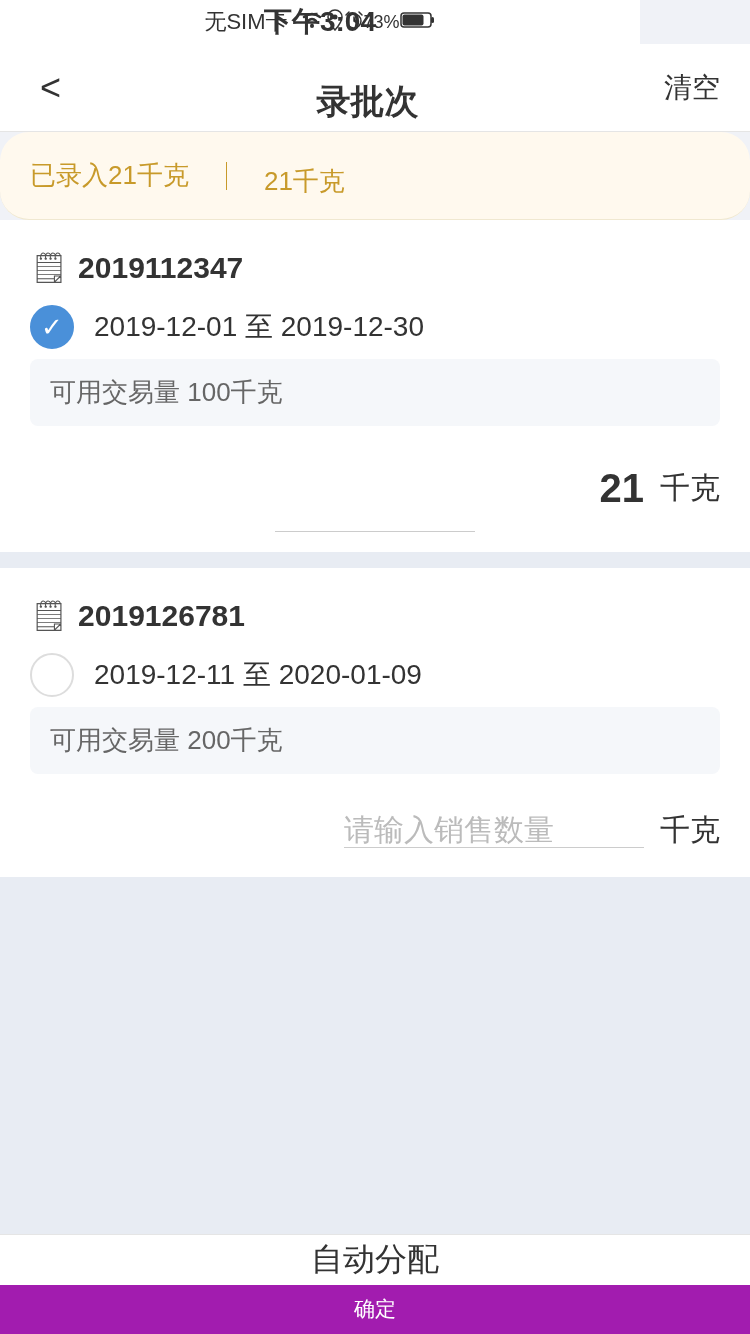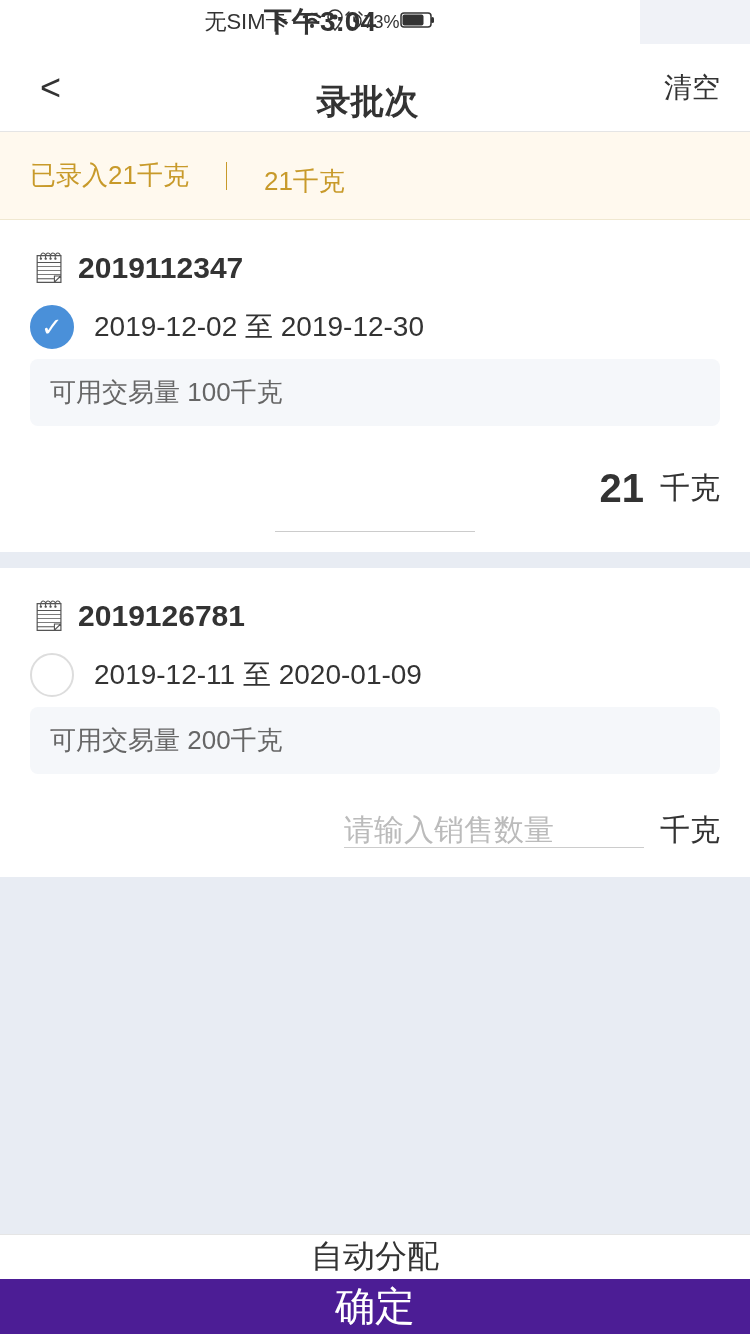--- a/index.html
+++ b/index.html
@@ -75,20 +75,21 @@
     }
 
     
     .summary-bar {
       background: #fff9ee;
       padding: 20px 30px;
       display: flex;
       align-items: center;
       gap: 37px;
       border-bottom: 1px solid #f0e8d0;
+      border-radius: 29px;
     }
     .summary-text {
       font-size: 26px;
       color: #c89a2a;
     }
     .summary-divider {
       width: 1px;
       height: 28px;
       background: #c89a2a;
     }
@@ -233,23 +234,23 @@
       font-size: 32px;
       color: #333;
       display: flex;
       align-items: center;
       justify-content: center;
       cursor: pointer;
       border-top: 1px solid #e5e5e5;
     }
     .btn-confirm {
       flex: 1;
-      background: #4c1d95;
+      background: #a21caf;
       border: none;
-      font-size: 40px;
+      font-size: 21px;
       color: #fff;
       display: flex;
       align-items: center;
       justify-content: center;
       cursor: pointer;
     }
 
     
     .top-area {
       position: relative;
@@ -312,21 +313,21 @@
   <span class="summary-value">21千克</span>
 </div>
 
 <div class="batch-item">
   <div class="batch-header">
     <span class="batch-icon">🗒</span>
     <span class="batch-id">2019112347</span>
   </div>
   <div class="batch-row">
     <div class="batch-checkbox checked"></div>
-    <span class="batch-date">2019-12-02 至 2019-12-30</span>
+    <span class="batch-date">2019-12-01 至 2019-12-30</span>
   </div>
   <div class="batch-availability">可用交易量 100千克</div>
   <div class="quantity-row">
     <span class="quantity-value">21</span>
     <span class="quantity-unit">千克</span>
   </div>
   <div class="divider-line"></div>
   <div style="height:20px;"></div>
 </div>
 

